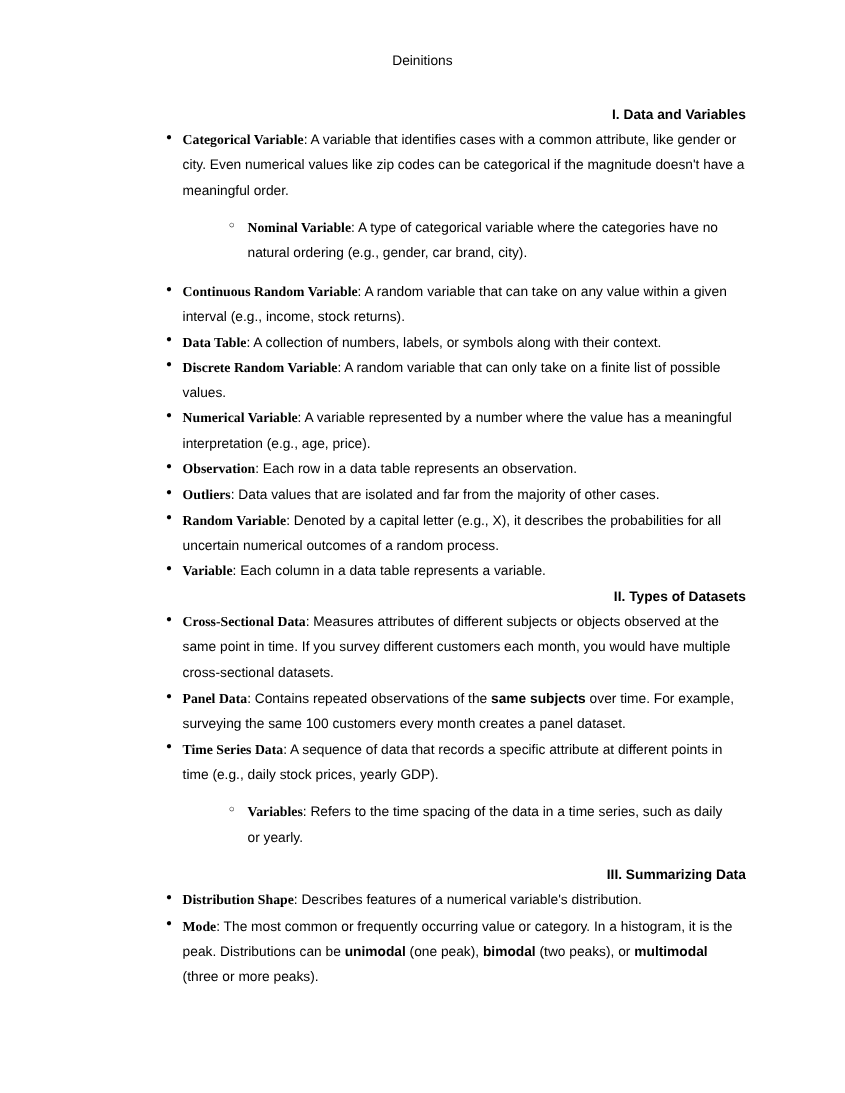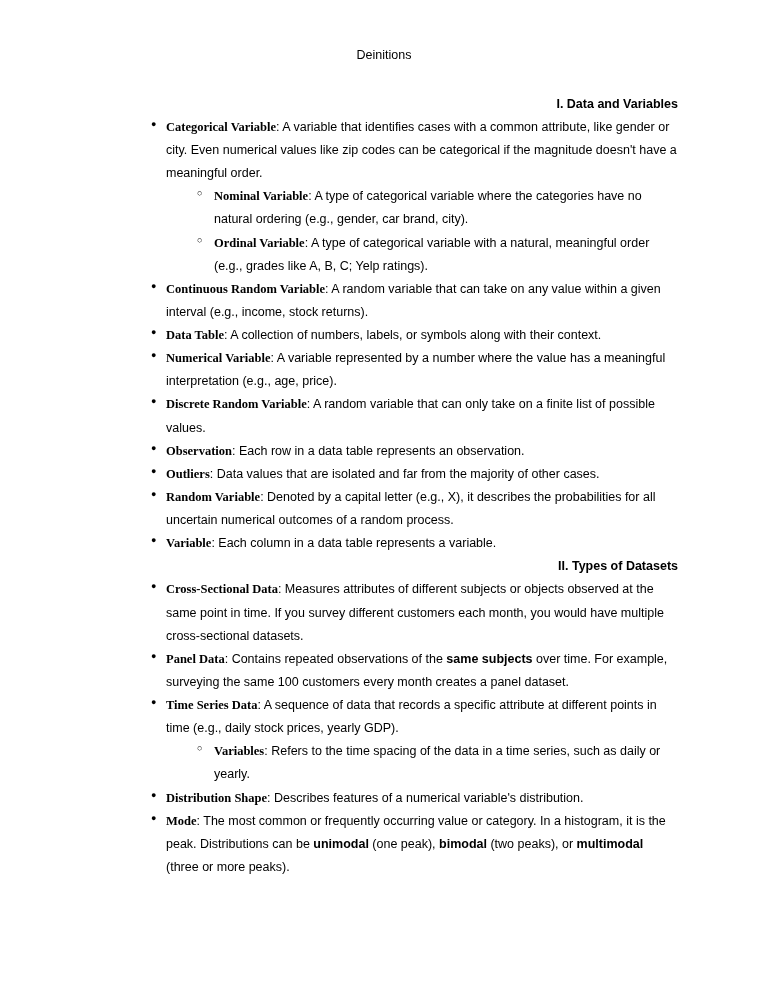--- a/index.html
+++ b/index.html
@@ -54,21 +54,21 @@
     left: 61px;
     top: 0;
     font-size: 9px;
     line-height: 1.85;
   }
   ul.level1 > li > .bullet::before {
     content: "\25CF";
   }
   ul.level2 {
     list-style: none;
-    margin: 0;
+    margin: 11px;
     padding: 0;
   }
   ul.level2 > li {
     position: relative;
     font-size: 12.5px;
     line-height: 1.85;
     padding-left: 48px;
     margin: 0;
   }
   ul.level2 > li > .bullet {
@@ -97,38 +97,38 @@
 
 <div class="page">
 
   <div class="doc-title">Deinitions</div>
 
   <div id="doc-body">
       <div class="section-heading">I. Data and Variables</div>
       <ul class="level1">
         <li><span class="bullet"></span><span class="term">Categorical Variable</span><span class="bodytext">: A variable that identifies cases with a common attribute, like gender or city. Even numerical values like zip codes can be categorical if the magnitude doesn't have a meaningful order.</span><ul class="level2">
             <li><span class="bullet"></span><span class="term">Nominal Variable</span><span class="bodytext">: A type of categorical variable where the categories have no natural ordering (e.g., gender, car brand, city).</span></li>
-            <li><span class="bullet"></span><span class="term">Ordinal Variable</span><span class="bodytext">: A type of categorical variable with a natural, meaningful order (e.g., grades like A, B, C; Yelp ratings).</span></li>
           </ul></li>
         <li><span class="bullet"></span><span class="term">Continuous Random Variable</span><span class="bodytext">: A random variable that can take on any value within a given interval (e.g., income, stock returns).</span></li>
         <li><span class="bullet"></span><span class="term">Data Table</span><span class="bodytext">: A collection of numbers, labels, or symbols along with their context.</span></li>
+        <li><span class="bullet"></span><span class="term">Discrete Random Variable</span><span class="bodytext">: A random variable that can only take on a finite list of possible values.</span></li>
         <li><span class="bullet"></span><span class="term">Numerical Variable</span><span class="bodytext">: A variable represented by a number where the value has a meaningful interpretation (e.g., age, price).</span></li>
-        <li><span class="bullet"></span><span class="term">Discrete Random Variable</span><span class="bodytext">: A random variable that can only take on a finite list of possible values.</span></li>
         <li><span class="bullet"></span><span class="term">Observation</span><span class="bodytext">: Each row in a data table represents an observation.</span></li>
         <li><span class="bullet"></span><span class="term">Outliers</span><span class="bodytext">: Data values that are isolated and far from the majority of other cases.</span></li>
         <li><span class="bullet"></span><span class="term">Random Variable</span><span class="bodytext">: Denoted by a capital letter (e.g., X), it describes the probabilities for all uncertain numerical outcomes of a random process.</span></li>
         <li><span class="bullet"></span><span class="term">Variable</span><span class="bodytext">: Each column in a data table represents a variable.</span></li>
       </ul>
       <div class="section-heading">II. Types of Datasets</div>
       <ul class="level1">
         <li><span class="bullet"></span><span class="term">Cross-Sectional Data</span><span class="bodytext">: Measures attributes of different subjects or objects observed at the same point in time. If you survey different customers each month, you would have multiple cross-sectional datasets.</span></li>
         <li><span class="bullet"></span><span class="term">Panel Data</span><span class="bodytext">: Contains repeated observations of the </span><span class="strongin">same subjects</span><span class="bodytext"> over time. For example, surveying the same 100 customers every month creates a panel dataset.</span></li>
         <li><span class="bullet"></span><span class="term">Time Series Data</span><span class="bodytext">: A sequence of data that records a specific attribute at different points in time (e.g., daily stock prices, yearly GDP).</span><ul class="level2">
             <li><span class="bullet"></span><span class="term">Variables</span><span class="bodytext">: Refers to the time spacing of the data in a time series, such as daily or yearly.</span></li>
           </ul></li>
       </ul>
+      <div class="section-heading">III. Summarizing Data</div>
       <ul class="level1">
         <li><span class="bullet"></span><span class="term">Distribution Shape</span><span class="bodytext">: Describes features of a numerical variable's distribution.</span></li>
         <li><span class="bullet"></span><span class="term">Mode</span><span class="bodytext">: The most common or frequently occurring value or category. In a histogram, it is the peak. Distributions can be </span><span class="strongin">unimodal</span><span class="bodytext"> (one peak), </span><span class="strongin">bimodal</span><span class="bodytext"> (two peaks), or </span><span class="strongin">multimodal</span><span class="bodytext"> (three or more peaks).</span></li>
       </ul>
     </div>
 
 </div>
 
 </body></html>

